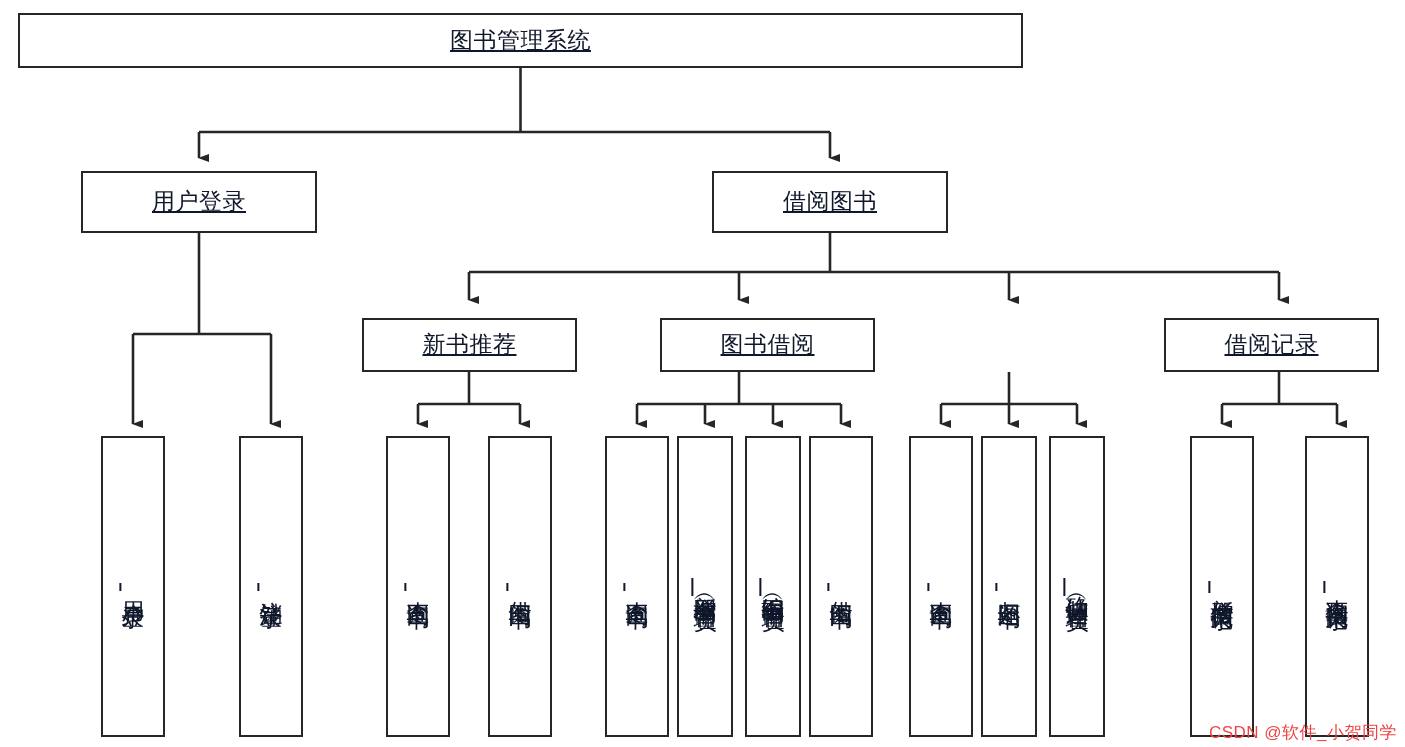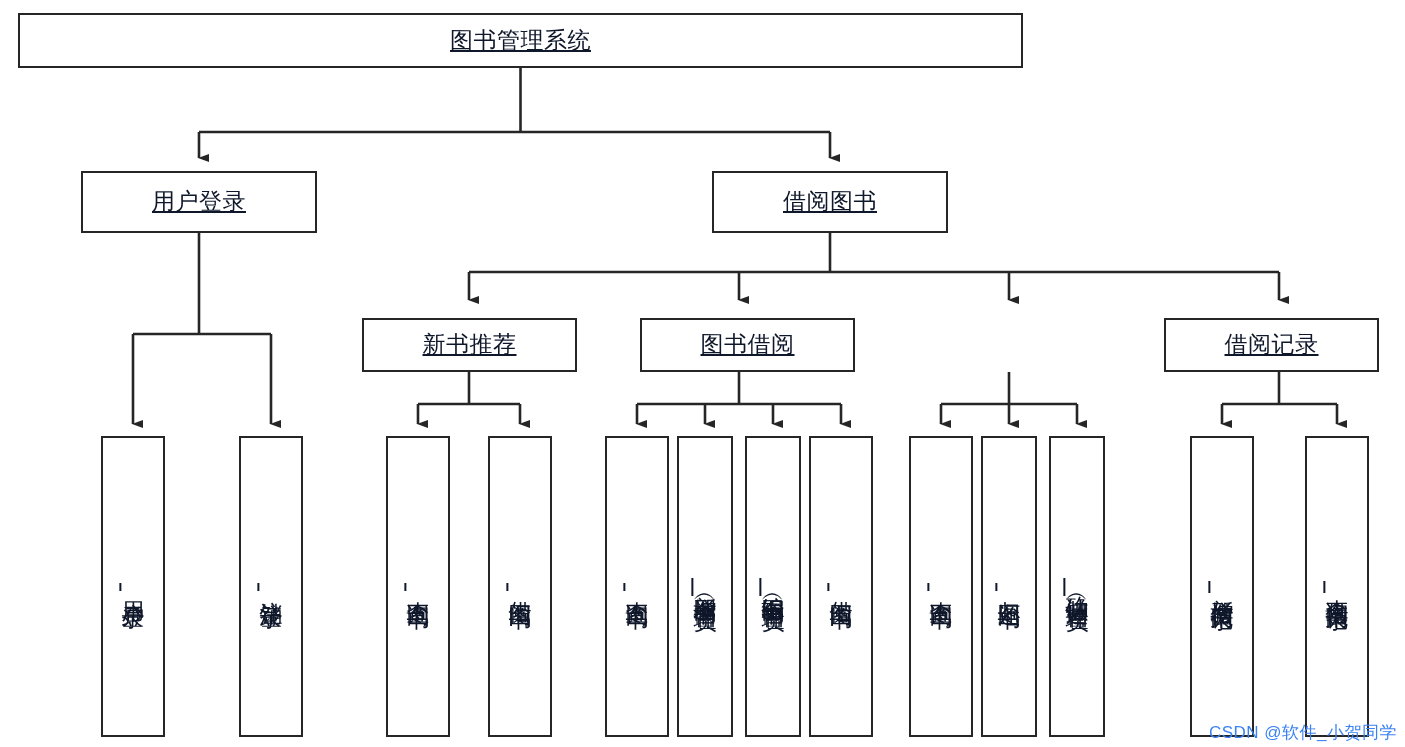--- a/index.html
+++ b/index.html
@@ -56,21 +56,21 @@
     max-height: 100%;
   }
   .label {
     white-space: pre;
   }
   #watermark {
     position: absolute;
     right: 8px;
     bottom: 3px;
     font-size: 17px;
-    color: #3b82f6;
+    color: #ef4444;
     letter-spacing: 0.5px;
     user-select: none;
   }
 </style>
 </head>
 <body>
 
 <div id="stage">
 
   <svg id="wires" viewBox="0 0 1405 747" width="1405" height="747" xmlns="http://www.w3.org/2000/svg">
@@ -134,21 +134,21 @@
   </div>
 
   <div class="node horiz" style="left:712px; top:171px; width:236px; height:62px;">
     <span class="label">借阅图书</span>
   </div>
 
   <div class="node horiz" style="left:362px; top:318px; width:215px; height:54px;">
     <span class="label">新书推荐</span>
   </div>
 
-  <div class="node horiz" style="left:640px; top:318px; width:215px; height:54px;">
+  <div class="node horiz" style="left:660px; top:318px; width:215px; height:54px;">
     <span class="label">图书借阅</span>
   </div>
 
 
   <div class="node horiz" style="left:1164px; top:318px; width:215px; height:54px;">
     <span class="label">借阅记录</span>
   </div>
 
   <div class="node vert" style="left:101px; top:436px; width:64px; height:301px;">
     <span class="vtext">用户登录</span>

